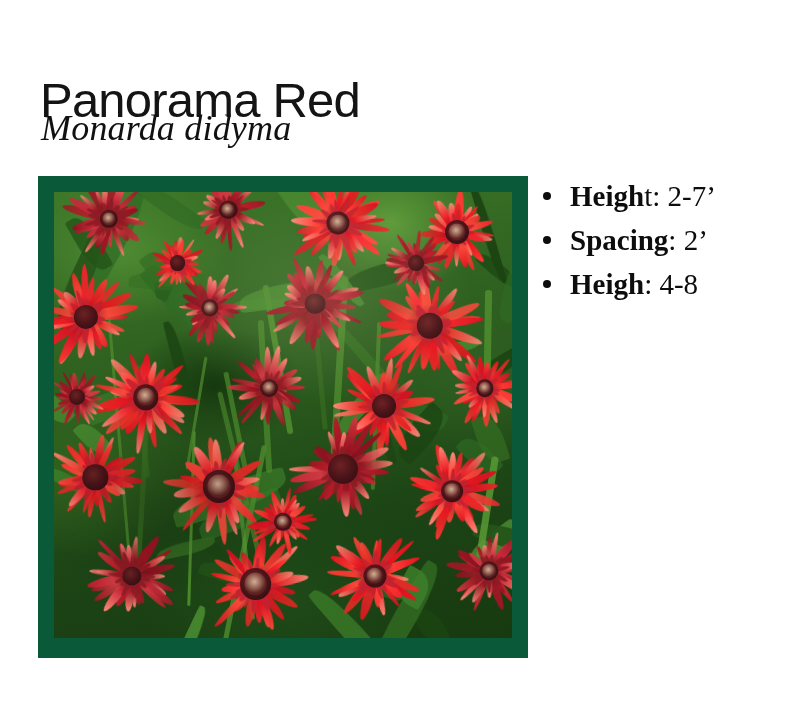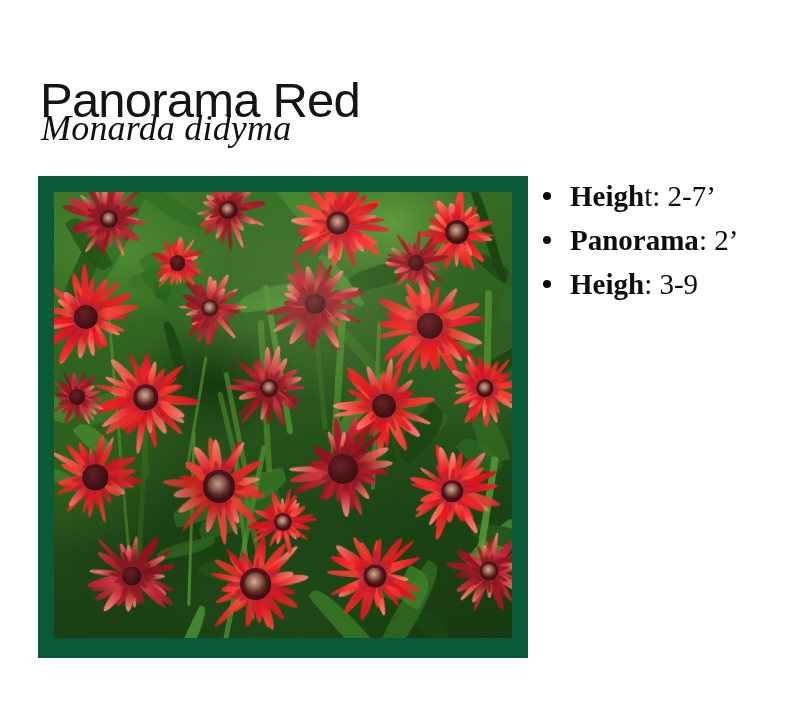--- a/index.html
+++ b/index.html
@@ -1288,20 +1288,20 @@
         </div>
       <div class="glow"></div>
     </div>
   </div>
 
   <ul class="facts">
     <li>
       <span class="k">Heigh</span><span class="v">t</span><span class="v">: </span><span class="v">2-7’</span>
     </li>
     <li>
-      <span class="k">Panorama</span><span class="v"></span><span class="v">: </span><span class="v">2’</span>
+      <span class="k">Spacing</span><span class="v"></span><span class="v">: </span><span class="v">2’</span>
     </li>
     <li>
-      <span class="k">Heigh</span><span class="v"></span><span class="v">: </span><span class="v">3-9</span>
+      <span class="k">Heigh</span><span class="v"></span><span class="v">: </span><span class="v">4-8</span>
     </li>
   </ul>
 
 </div>
 
 </body></html>

